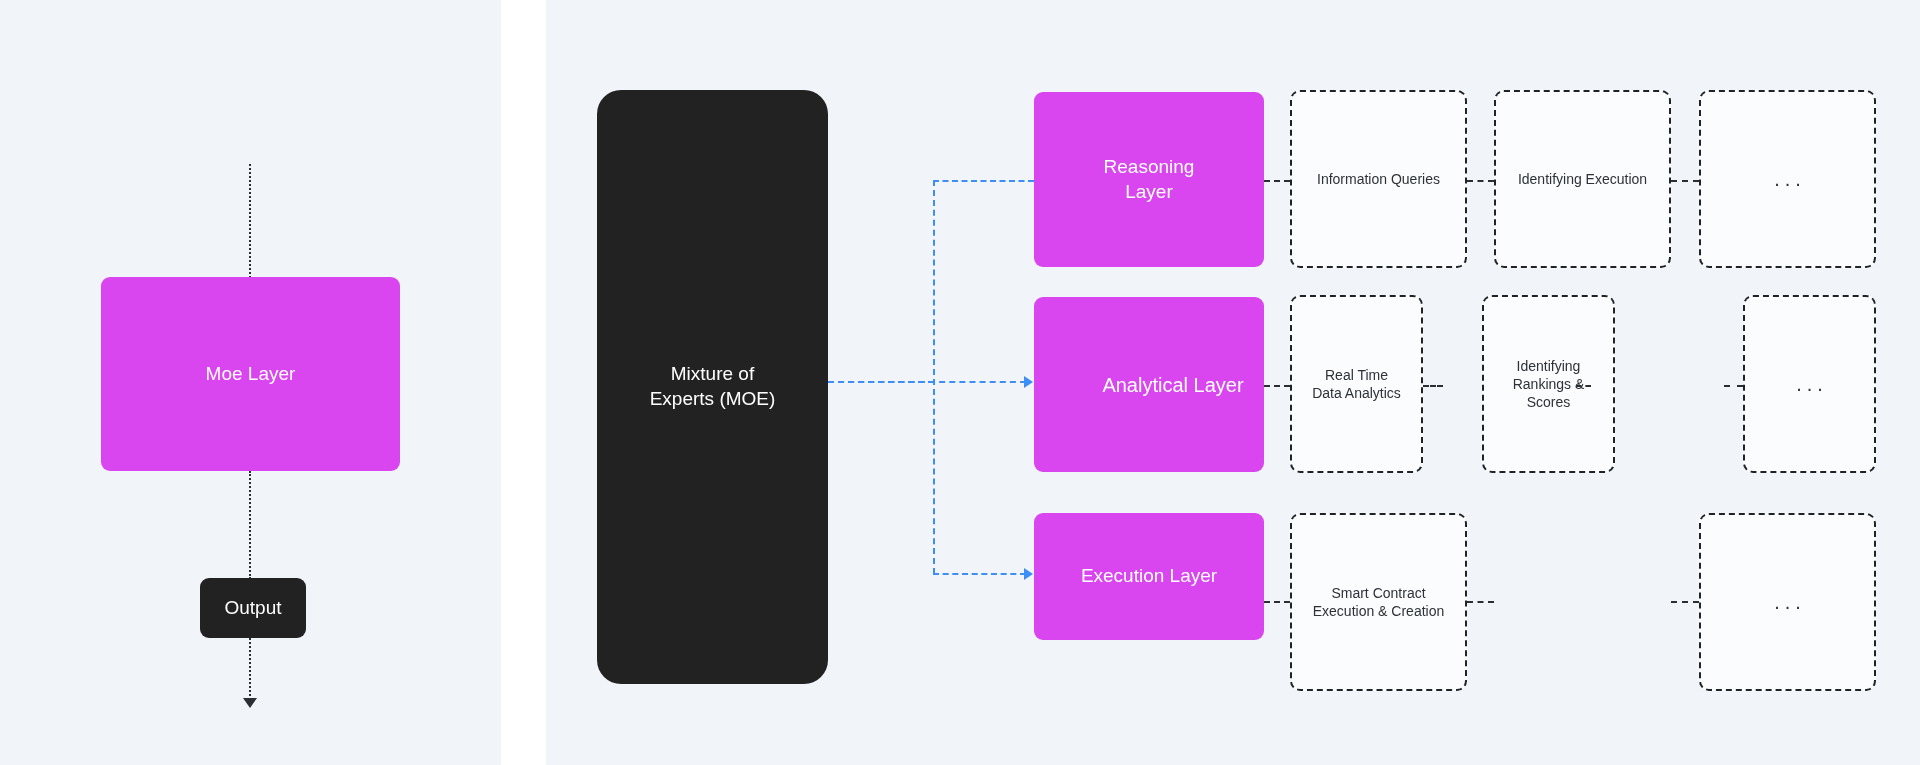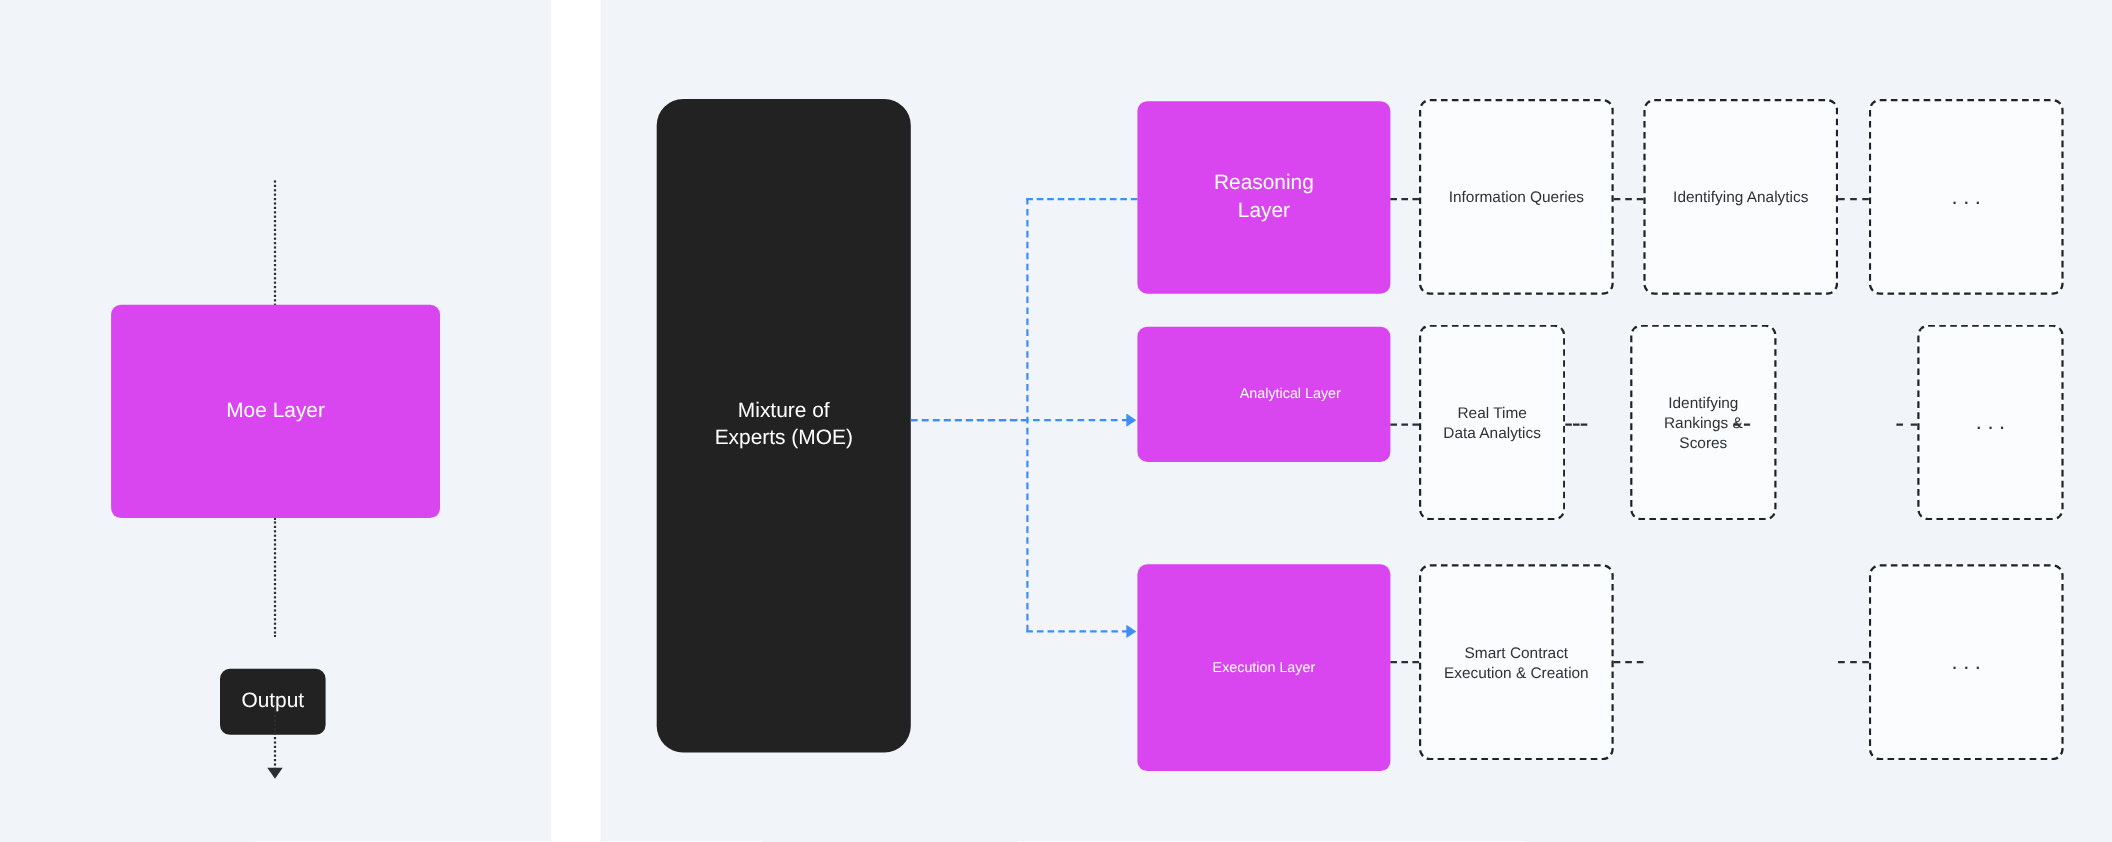--- a/index.html
+++ b/index.html
@@ -67,34 +67,33 @@
   
   #node-user-inquiry {
     left: 173px; top: 105px; width: 155px; height: 59px;
     font-size: 19px;
   }
   #node-moe-layer {
     left: 101px; top: 277px; width: 299px; height: 194px;
     font-size: 19px;
   }
   #node-output {
-    left: 200px; top: 578px; width: 96px; height: 60px;
-    font-size: 19px;
-    margin-top: 30px;
+    left: 200px; top: 578px; width: 106px; height: 60px;
+    font-size: 19px;
   }
 
   
   #node-moe-core {
     left: 597px; top: 90px; width: 231px; height: 594px;
     font-size: 19px;
     border-radius: 24px;
   }
   #node-reasoning-layer  { left: 1034px; top: 92px;  width: 230px; height: 175px; font-size: 19px; }
-  #node-analytical-layer { left: 1034px; top: 297px; width: 230px; height: 123px; font-size: 13px; padding-left: 48px; }
-  #node-execution-layer  { left: 1034px; top: 513px; width: 230px; height: 188px; font-size: 13px; }
+  #node-analytical-layer { left: 1034px; top: 297px; width: 230px; height: 175px; font-size: 20px; padding-left: 48px; }
+  #node-execution-layer  { left: 1034px; top: 513px; width: 230px; height: 127px; font-size: 19px; }
 
   
   #card-r1-c1 { left: 1290px; top: 90px; width: 177px; height: 178px; font-size: 14px; }
   #card-r1-c2 { left: 1494px; top: 90px; width: 177px; height: 178px; font-size: 14px; }
   #card-r1-c3 { left: 1699px; top: 90px; width: 177px; height: 178px; }
 
   
   #card-r2-c1 { left: 1290px; top: 295px; width: 133px; height: 178px; font-size: 14px; }
   #card-r2-c2 { left: 1482px; top: 295px; width: 133px; height: 178px; font-size: 14px; }
   #card-r2-c3 { left: 1591px; top: 295px; width: 133px; height: 178px; font-size: 14px; }
@@ -198,21 +197,21 @@
   <div class="arrow-right" id="arrow-branch-mid"></div>
   <div class="arrow-right" id="arrow-branch-bottom"></div>
 
   <div class="node node-blue" id="node-reasoning-layer">Reasoning
 Layer</div>
 
   <div class="link-stub" id="stub-r1-a"></div>
   <div class="node node-dashed" id="card-r1-c1">Information Queries</div>
 
   <div class="link-stub" id="stub-r1-b"></div>
-  <div class="node node-dashed" id="card-r1-c2">Identifying Analytics</div>
+  <div class="node node-dashed" id="card-r1-c2">Identifying Execution</div>
 
   <div class="link-stub" id="stub-r1-c"></div>
   <div class="node node-dashed node-dots" id="card-r1-c3">...</div>
 
   <div class="node node-blue" id="node-analytical-layer">Analytical Layer</div>
 
   <div class="link-stub" id="stub-r2-a"></div>
   <div class="node node-dashed" id="card-r2-c1">Real Time
 Data Analytics</div>
 

